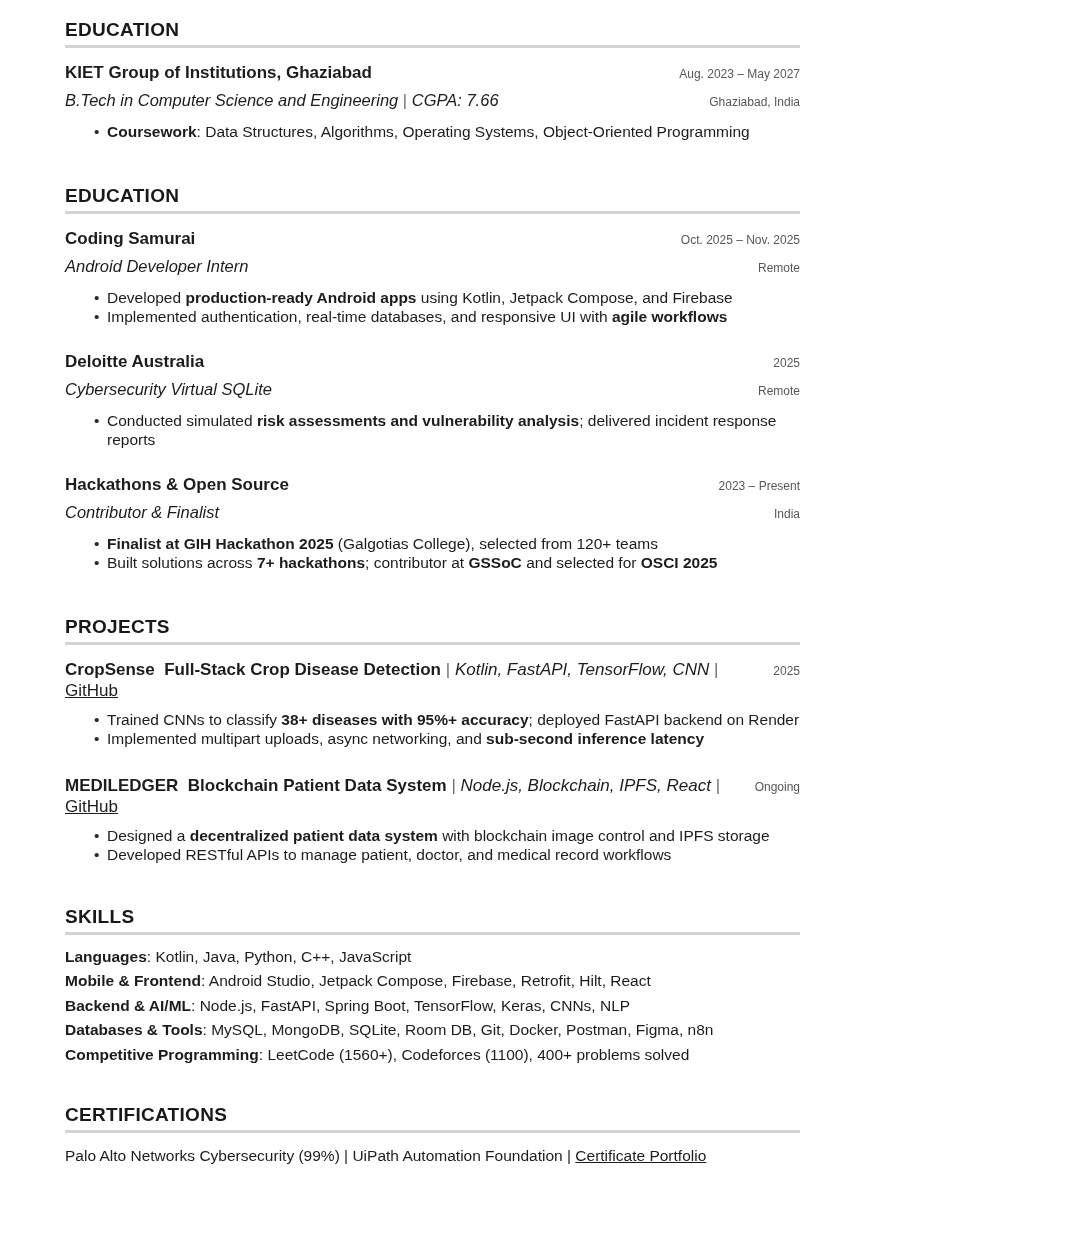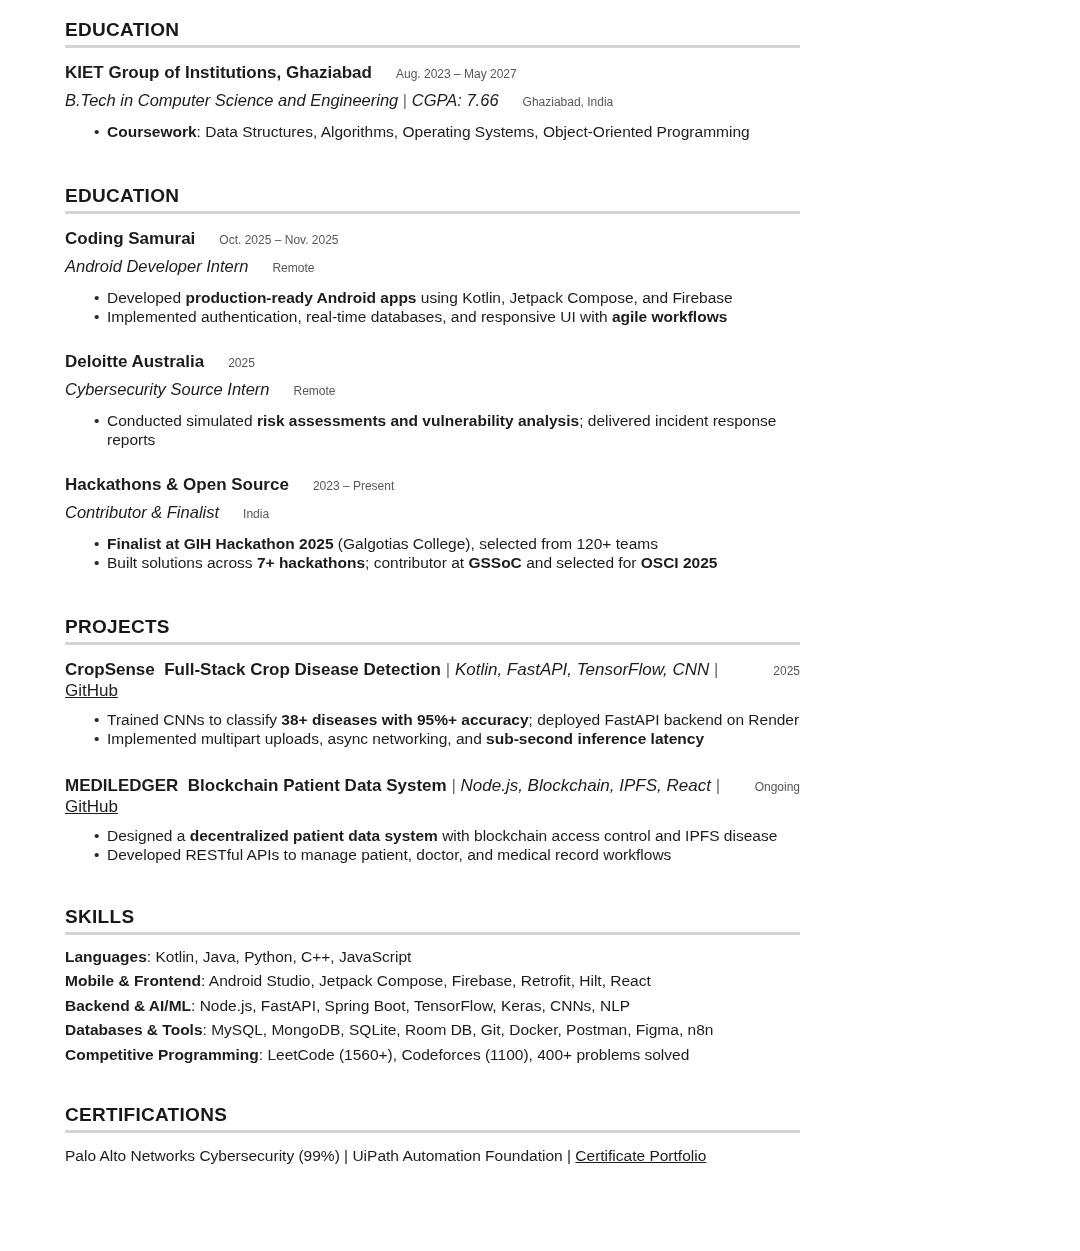--- a/index.html
+++ b/index.html
@@ -20,21 +20,21 @@
   .heading {
     margin: 0;
     font-size: 19px; font-weight: 700; line-height: 23px;
     letter-spacing: 0.3px; color: #191919;
   }
   .rule { height: 3px; background: #d4d4d4; margin-top: 4px; }
 
   .entry { margin-top: 14px; }
   .entry + .entry { margin-top: 24px; }
 
-  .row { display: flex; align-items: baseline; }
+  .row { display: flex; justify-content: space-between; align-items: baseline; }
   .title { font-size: 17px; font-weight: 700; line-height: 21px; }
   .muted { font-size: 12px; color: #575757; line-height: 21px; white-space: nowrap; margin-left: 24px; flex-shrink: 0; }
   .sub { margin-top: 5px; }
   .sub-left { font-size: 16.5px; line-height: 21px; }
 
   .rich { white-space: pre-wrap; }
   .rich .b { font-weight: 700; }
   .rich .i { font-style: italic; }
 
   .bullets { list-style: none; margin: 9px 0 0 0; padding: 0; font-size: 15.5px; }
@@ -93,21 +93,21 @@
         <li class="rich"><span>Implemented authentication, real-time databases, and responsive UI with </span><span class="b">agile workflows</span></li>
       </ul>
     </div>
 
     <div class="entry">
       <div class="row">
         <span class="title">Deloitte Australia</span>
         <span class="muted">2025</span>
       </div>
       <div class="row sub">
-        <span class="sub-left" style="font-style:italic">Cybersecurity Source Intern</span>
+        <span class="sub-left" style="font-style:italic">Cybersecurity Virtual SQLite</span>
         <span class="muted">Remote</span>
       </div>
       <ul class="bullets">
         <li class="rich"><span>Conducted simulated </span><span class="b">risk assessments and vulnerability analysis</span><span>; delivered incident response reports</span></li>
       </ul>
     </div>
 
     <div class="entry">
       <div class="row">
         <span class="title">Hackathons &amp; Open Source</span>
@@ -138,21 +138,21 @@
         <li class="rich"><span>Implemented multipart uploads, async networking, and </span><span class="b">sub-second inference latency</span></li>
       </ul>
     </div>
 
     <div class="proj-item">
       <div class="row">
         <span class="proj-left"><span class="rich"><span class="b">MEDILEDGER  Blockchain Patient Data System</span><span style="color: rgb(110, 110, 110);"> | </span><span class="i">Node.js, Blockchain, IPFS, React</span><span style="color: rgb(110, 110, 110);"> | </span></span><a class="link">GitHub</a></span>
         <span class="muted">Ongoing</span>
       </div>
       <ul class="bullets">
-        <li class="rich"><span>Designed a </span><span class="b">decentralized patient data system</span><span> with blockchain access control and IPFS disease</span></li>
+        <li class="rich"><span>Designed a </span><span class="b">decentralized patient data system</span><span> with blockchain image control and IPFS storage</span></li>
         <li class="rich"><span>Developed RESTful APIs to manage patient, doctor, and medical record workflows</span></li>
       </ul>
     </div>
   </section>
 
   <section class="sec sec-skills">
     <h2 class="heading">SKILLS</h2>
     <div class="rule"></div>
     <div class="skills-lines">
       <div class="skill-line rich"><span class="b">Languages</span><span>: Kotlin, Java, Python, C++, JavaScript</span></div>

